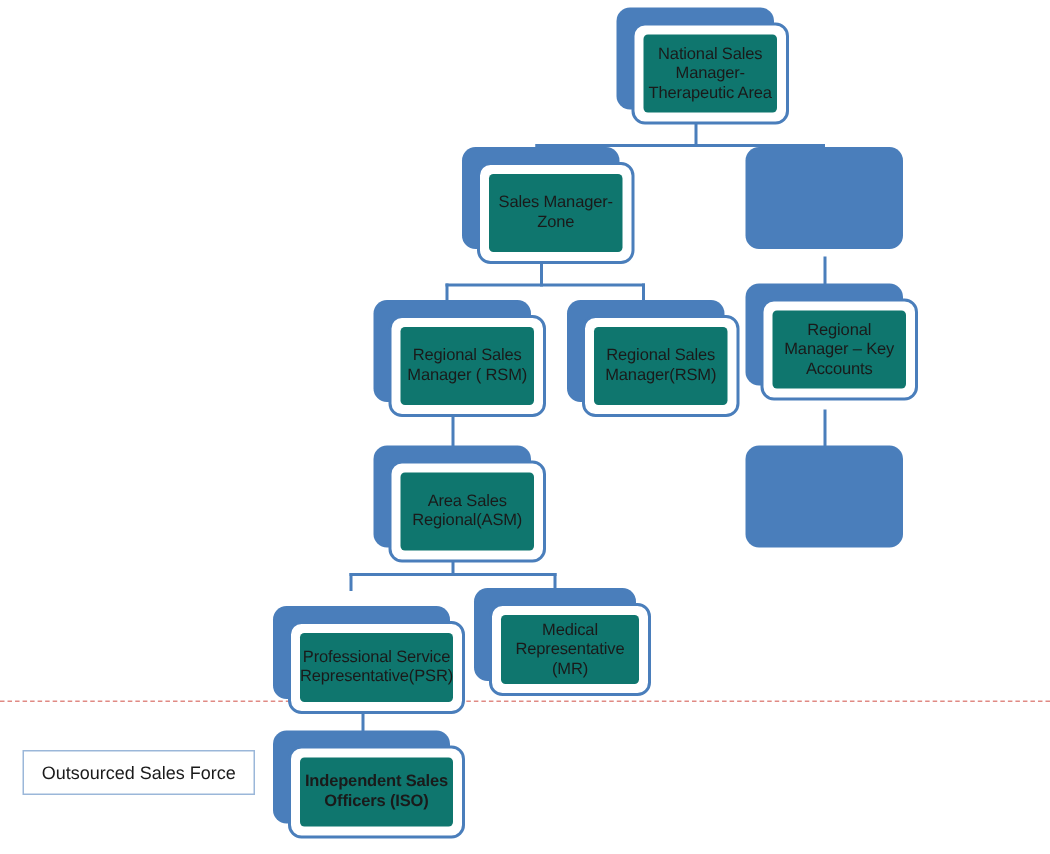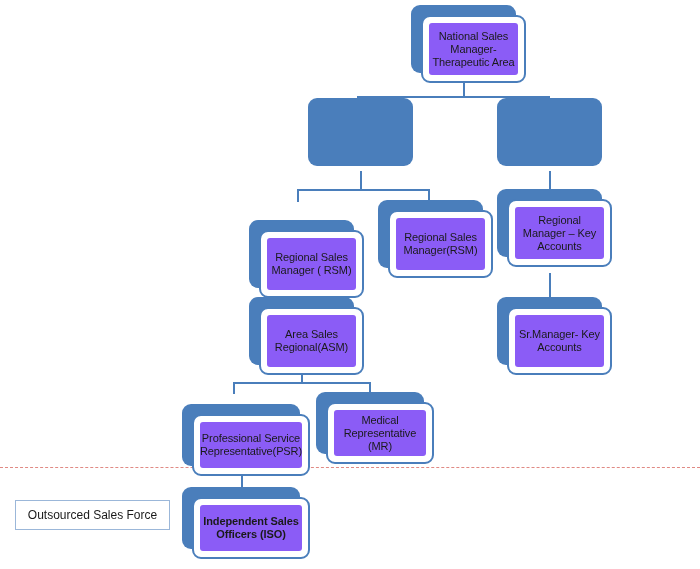--- a/index.html
+++ b/index.html
@@ -44,21 +44,21 @@
     border: 2px solid #4a7ebb;
     border-radius: 9px;
     box-sizing: border-box;
   }
   .node .panel {
     position: absolute;
     left: 6px;
     top: 6px;
     right: 6px;
     bottom: 6px;
-    background: #8b5cf6;
+    background: #0f766e;
     border-radius: 3px;
     display: flex;
     align-items: center;
     justify-content: center;
     text-align: center;
     box-sizing: border-box;
   }
   .node .label {
     font-size: 11px;
     line-height: 13px;
@@ -122,25 +122,30 @@
       <div class="node" style="left: 411px; top: 5px; width: 115px; height: 78px;">
         <div class="back" style="width: 105px; height: 68px;"></div>
         <div class="front" style="left: 10px; top: 10px; width: 105px; height: 68px;">
           <div class="panel">
             <span class="label">National Sales Manager-Therapeutic Area</span>
           </div>
         </div>
       </div>
       <div class="node" style="left: 308px; top: 98px; width: 115px; height: 78px;">
         <div class="back" style="width: 105px; height: 68px;"></div>
+        <div class="front" style="left: 10px; top: 10px; width: 105px; height: 68px;">
+          <div class="panel">
+            <span class="label">Sales Manager-Zone</span>
+          </div>
+        </div>
       </div>
       <div class="node" style="left: 497px; top: 98px; width: 115px; height: 78px;">
         <div class="back" style="width: 105px; height: 68px;"></div>
       </div>
-      <div class="node" style="left: 249px; top: 200px; width: 115px; height: 78px; margin-top: 20px;">
+      <div class="node" style="left: 249px; top: 200px; width: 115px; height: 78px;">
         <div class="back" style="width: 105px; height: 68px;"></div>
         <div class="front" style="left: 10px; top: 10px; width: 105px; height: 68px;">
           <div class="panel">
             <span class="label">Regional Sales Manager ( RSM)</span>
           </div>
         </div>
       </div>
       <div class="node" style="left: 378px; top: 200px; width: 115px; height: 56px;">
         <div class="back" style="width: 105px; height: 68px;"></div>
         <div class="front" style="left: 10px; top: 10px; width: 105px; height: 68px;">
@@ -160,25 +165,20 @@
       <div class="node" style="left: 249px; top: 297px; width: 115px; height: 78px;">
         <div class="back" style="width: 105px; height: 68px;"></div>
         <div class="front" style="left: 10px; top: 10px; width: 105px; height: 68px;">
           <div class="panel">
             <span class="label">Area Sales Regional(ASM)</span>
           </div>
         </div>
       </div>
       <div class="node" style="left: 497px; top: 297px; width: 115px; height: 78px;">
         <div class="back" style="width: 105px; height: 68px;"></div>
-        <div class="front" style="left: 10px; top: 10px; width: 105px; height: 68px;">
-          <div class="panel">
-            <span class="label">Sr.Manager- Key Accounts</span>
-          </div>
-        </div>
       </div>
       <div class="node" style="left: 182px; top: 392px; width: 128px; height: 72px; margin-top: 12px;">
         <div class="back" style="width: 118px; height: 62px;"></div>
         <div class="front" style="left: 10px; top: 10px; width: 118px; height: 62px;">
           <div class="panel">
             <span class="label">Professional Service Representative(PSR)</span>
           </div>
         </div>
       </div>
       <div class="node" style="left: 316px; top: 392px; width: 140px; height: 72px;">

